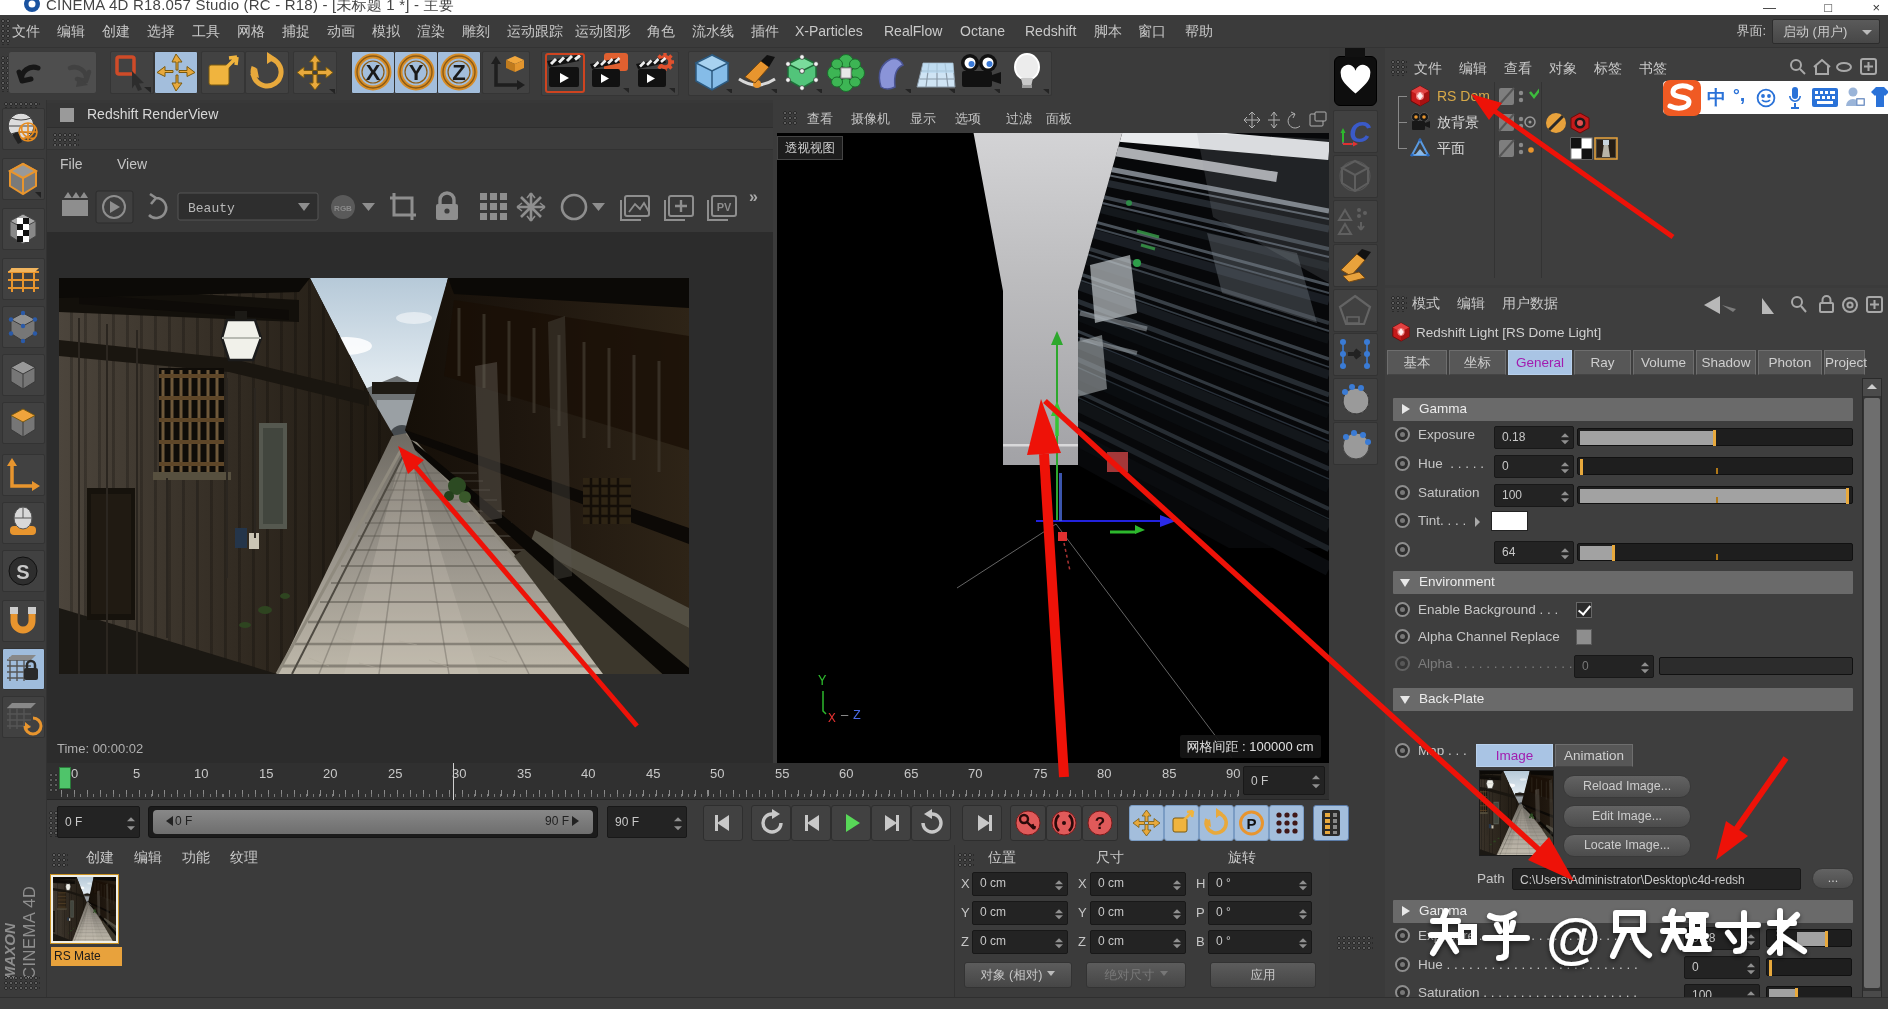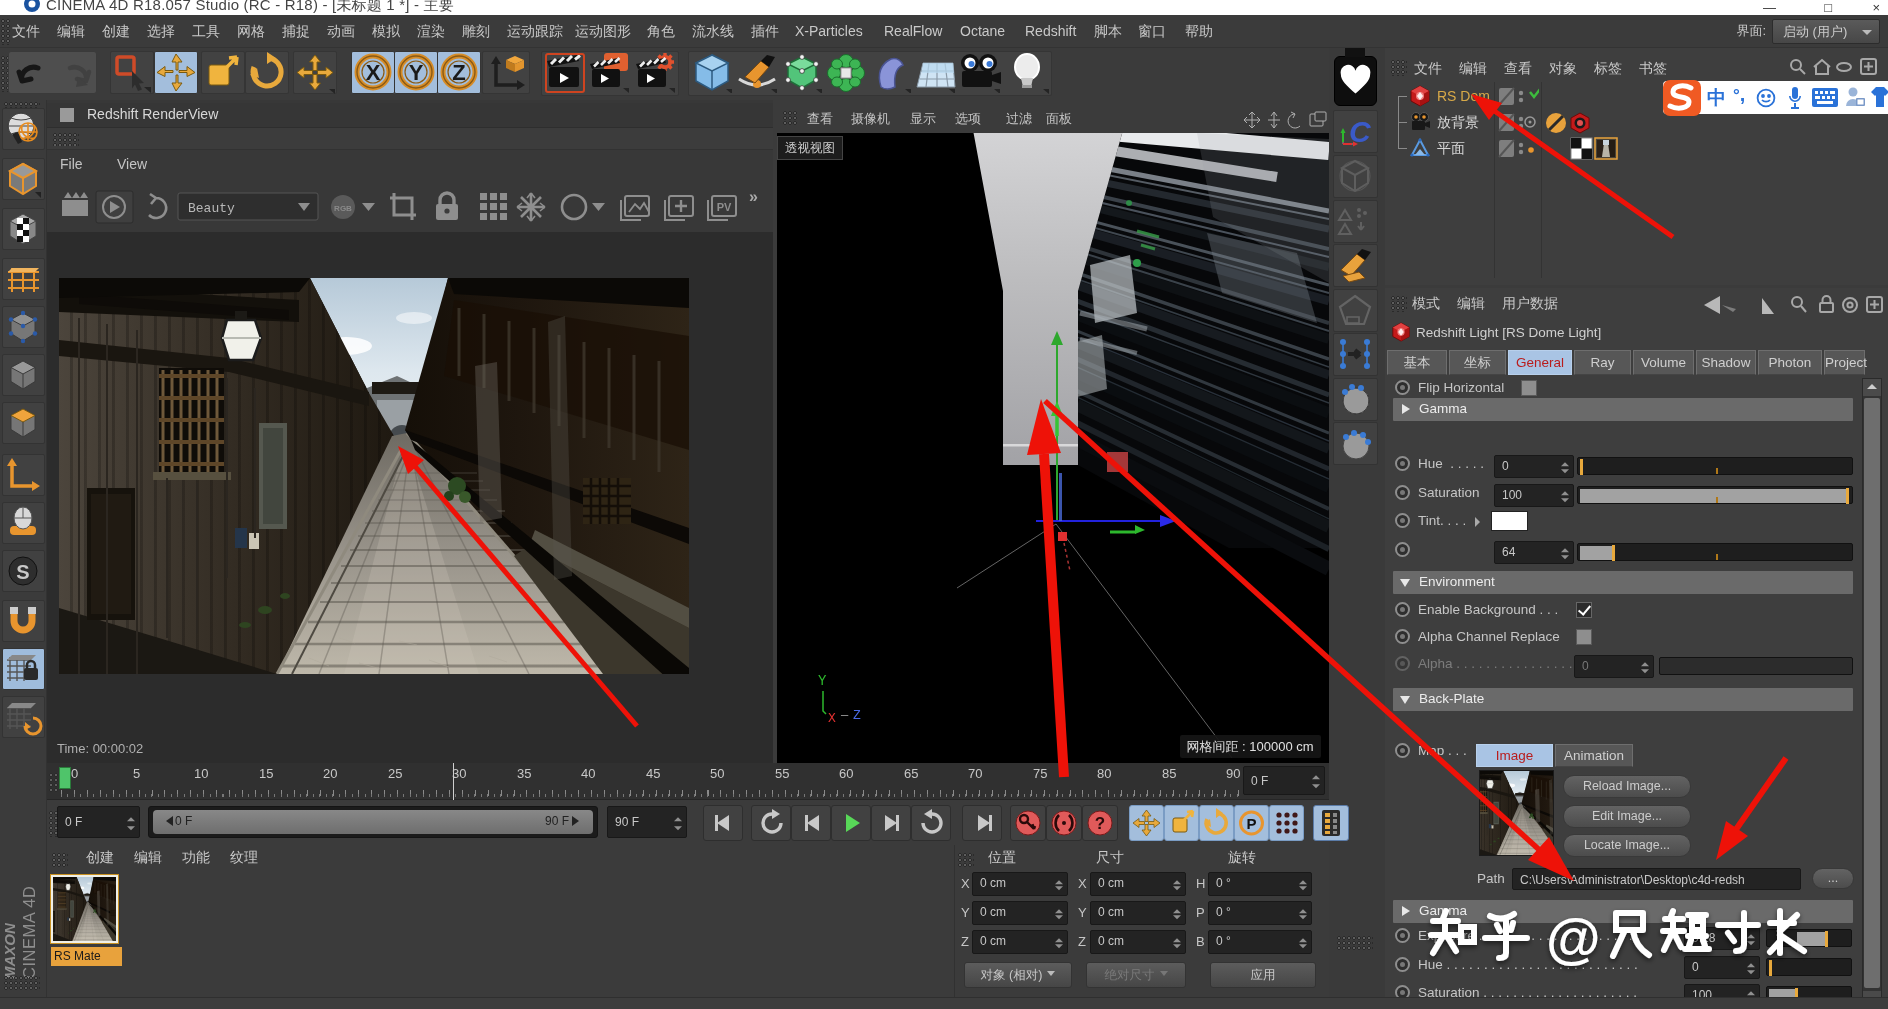--- a/index.html
+++ b/index.html
@@ -44,21 +44,21 @@
 #coords{left:955px;top:845px;width:374px;height:152px;background:#3b3b3b;}
 #statusbar{left:0;top:997px;width:1888px;height:12px;background:#3d3d3d;border-top:1px solid #2f2f2f;}
 #sogou{left:1663px;top:81px;width:225px;height:33px;background:#fff;border-radius:4px 0 0 4px;}
 #watermark{left:1422px;top:897px;}
 #arrowsvg{left:0;top:0;pointer-events:none;}
 .fld{position:absolute;background:#232323;border:1px solid #181818;border-radius:2px;color:#c8c8c8;font-size:12px;}
 .fld .v{position:absolute;left:7px;top:3px;}
 .spin:after{content:"";position:absolute;right:4px;top:35%;border:4px solid transparent;border-bottom-color:#909090;transform:translateY(-60%);}
 .spin:before{content:"";position:absolute;right:4px;top:65%;border:4px solid transparent;border-top-color:#909090;transform:translateY(-10%);}
 .tab{position:absolute;top:62px;height:25px;background:#575757;border:1px solid #6e6e6e;border-bottom-color:#444;color:#cfcfcf;font-size:13.5px;text-align:center;line-height:24px;}
-.tab.sel{background:#a9c4e4;color:#b91c1c;border-color:#b8d0ec;}
+.tab.sel{background:#a9c4e4;color:#a21caf;border-color:#b8d0ec;}
 .rrow{position:absolute;left:0;width:476px;height:26px;}
 .radio{position:absolute;top:2px;width:15px;height:15px;border-radius:50%;background:#2e2e2e;border:2px solid #8e8e8e;}
 .radio:after{content:"";position:absolute;left:3px;top:3px;width:5px;height:5px;border-radius:50%;background:#777;}
 .rlab{position:absolute;top:2px;color:#c6c6c6;font-size:13.5px;white-space:nowrap;}
 .dis .rlab,.dis .radio{opacity:.45;}
 .cb{position:absolute;top:2px;width:16px;height:16px;background:#2b2b2b;border:1px solid #666;}
 .cb.ck:after{content:"";position:absolute;left:4px;top:0px;width:5px;height:10px;border-right:2.5px solid #fff;border-bottom:2.5px solid #fff;transform:rotate(40deg);}
 .cb.un{background:#8e8e8e;border-color:#5a5a5a;}
 .sect{position:absolute;left:8px;width:460px;height:23px;background:#6a6a6a;color:#ececec;font-size:13.5px;line-height:22px;padding-left:26px;border-radius:1px;}
 .tri-r{position:absolute;left:9px;top:6px;width:0;height:0;border:5px solid transparent;border-left:8px solid #e8e8e8;}
@@ -915,26 +915,32 @@
     </svg>
  <div class="abs" style="left:31px;top:37px;color:#d0d0d0;font-size:13.5px;">Redshift Light [RS Dome Light]</div>
  <div class="tab" style="left:2px;width:60px;">基本</div>
  <div class="tab" style="left:64px;width:57px;">坐标</div>
  <div class="tab sel" style="left:123px;width:64px;">General</div>
  <div class="tab" style="left:189px;width:57px;">Ray</div>
  <div class="tab" style="left:248px;width:61px;">Volume</div>
  <div class="tab" style="left:311px;width:60px;">Shadow</div>
  <div class="tab" style="left:373px;width:64px;">Photon</div>
  <div class="tab" style="left:439px;width:41px;">Project</div>
- <div class="rrow" style="top:90px;">
+ <div class="sect" style="top:110px;"><span class="tri-r"></span>Gamma</div>
+ <div class="rrow" style="top:137px;">
       <div class="radio" style="left:10px;"></div>
-      <div class="rlab" style="left:33px;">Flip Horizontal</div>
-      <div class="cb un" style="left:136px;"></div>
-    </div>
- <div class="sect" style="top:110px;"><span class="tri-r"></span>Gamma</div>
+      <div class="rlab" style="left:33px;">Exposure</div>
+   <div class="fld spin" style="left:109px;top:1px;width:80px;height:23px;">
+        <div class="v">0.18</div>
+      </div>
+   <div class="slider" style="left:192px;top:3px;width:276px;">
+        <div class="sfill" style="width:135px;"></div>
+        <div class="smark" style="left:135px;"></div>
+      </div>
+    </div>
  <div class="rrow" style="top:166px;">
       <div class="radio" style="left:10px;"></div>
       <div class="rlab" style="left:33px;">Hue&nbsp;&nbsp;. . . . .</div>
    <div class="fld spin" style="left:109px;top:1px;width:80px;height:23px;">
         <div class="v">0</div>
       </div>
    <div class="slider" style="left:192px;top:3px;width:276px;">
         <div class="smark" style="left:2px;"></div>
         <div class="bmark" style="left:138px;"></div>
       </div>

